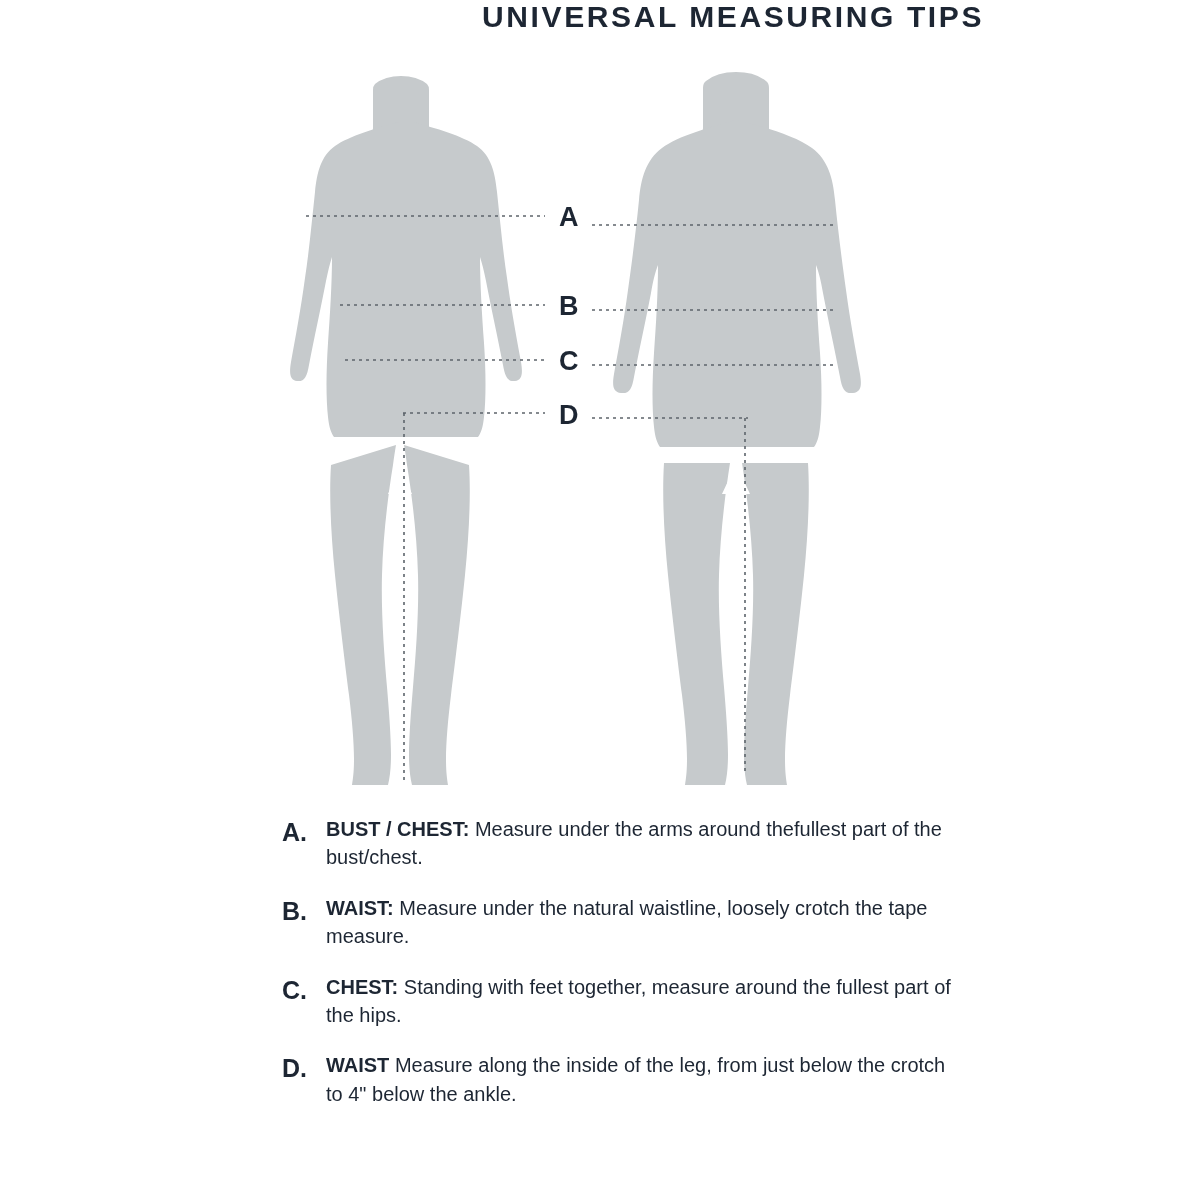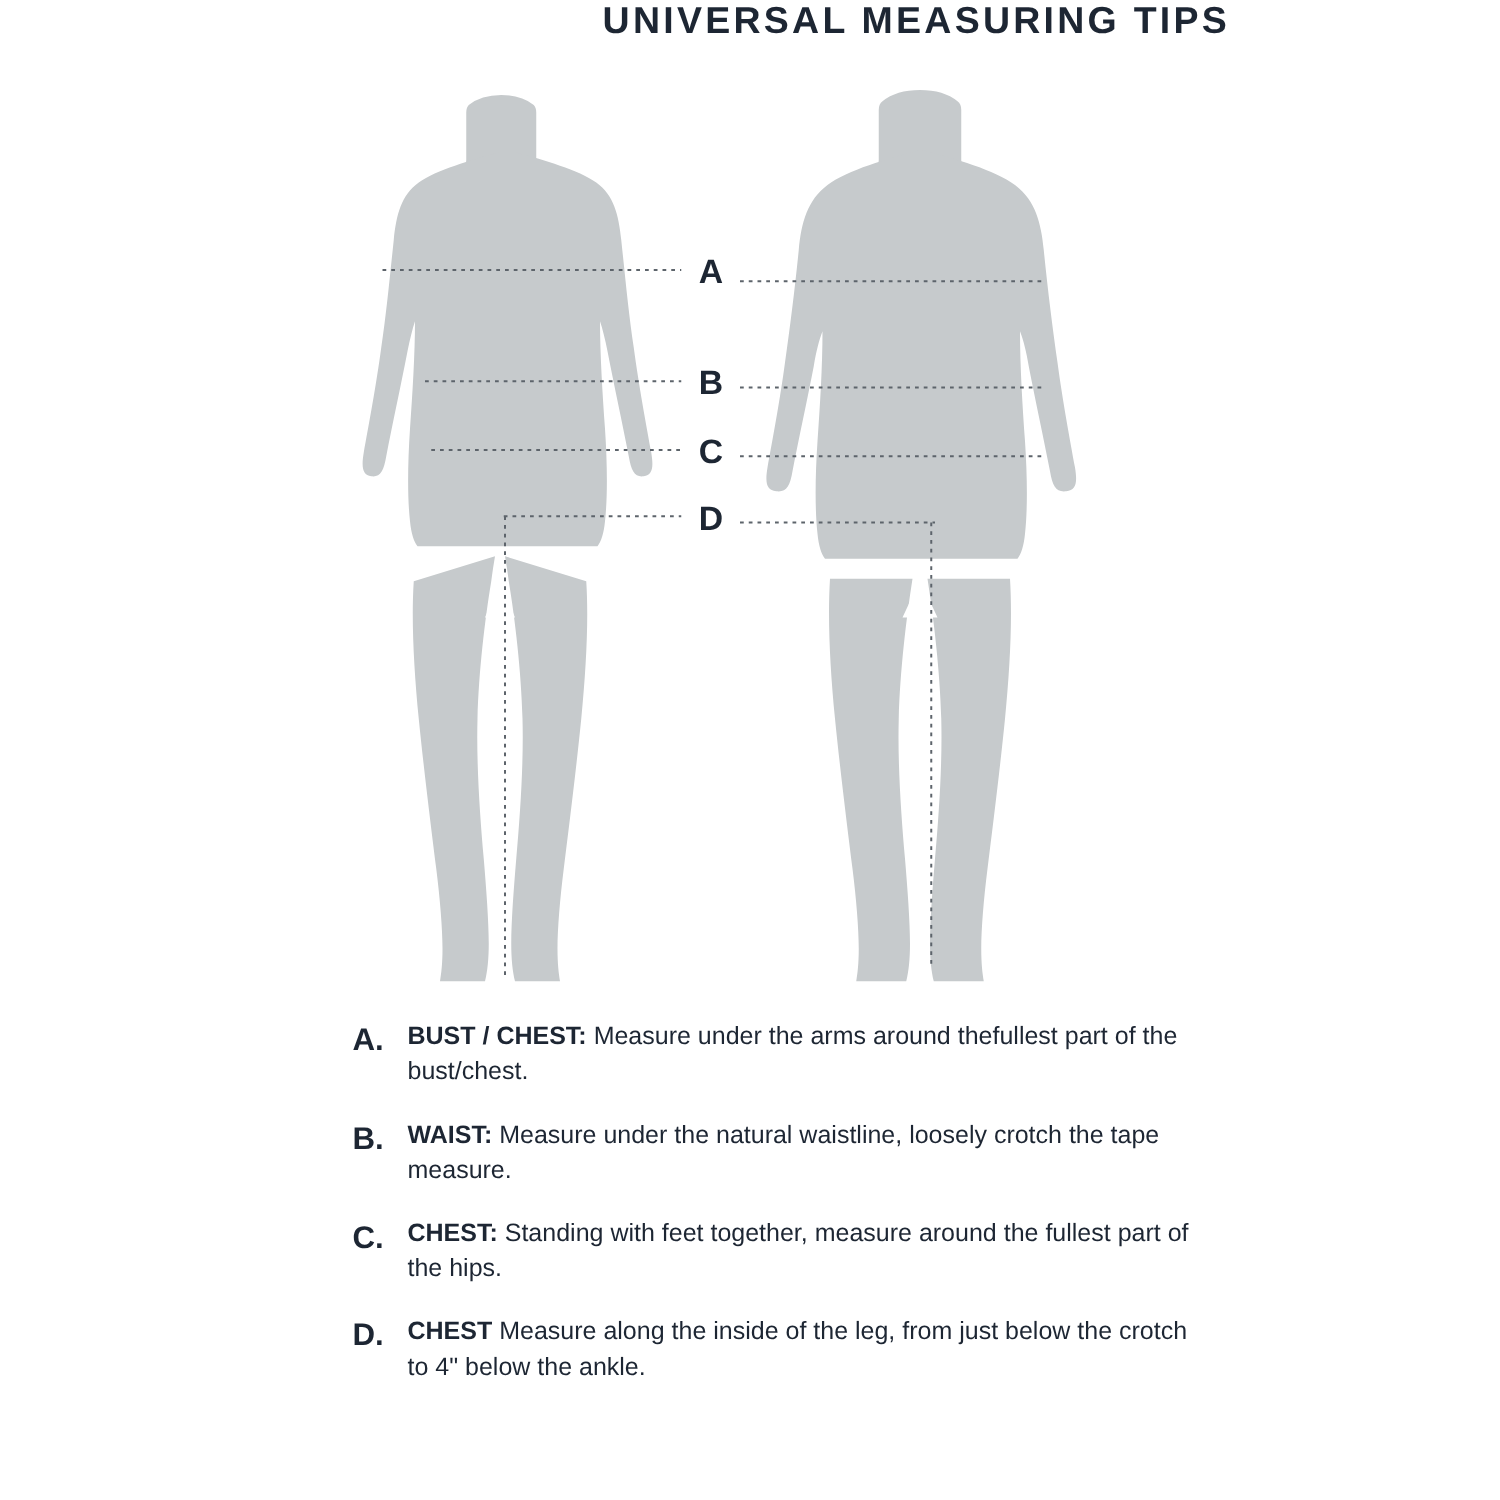--- a/index.html
+++ b/index.html
@@ -246,19 +246,19 @@
       <div class="legend-letter">C.</div>
       <div class="legend-text">
         <span class="kw">CHEST:</span>
         <span>Standing with feet together, measure around the fullest part of the hips.</span>
       </div>
     </div>
 
     <div class="legend-item">
       <div class="legend-letter">D.</div>
       <div class="legend-text">
-        <span class="kw">CHEST</span>
+        <span class="kw">WAIST</span>
         <span>Measure along the inside of the leg, from just below the crotch to 4" below the ankle.</span>
       </div>
     </div>
 
   </div>
 </div>
 
 </body></html>

